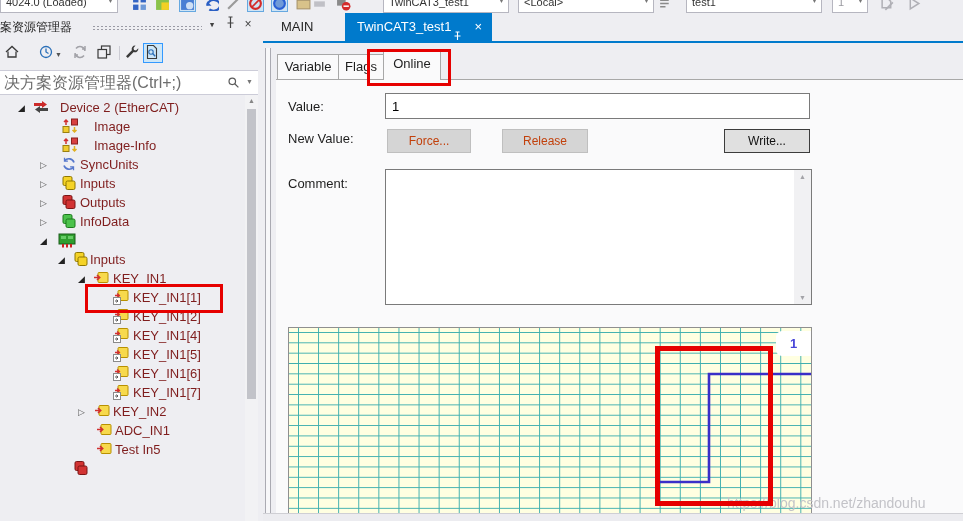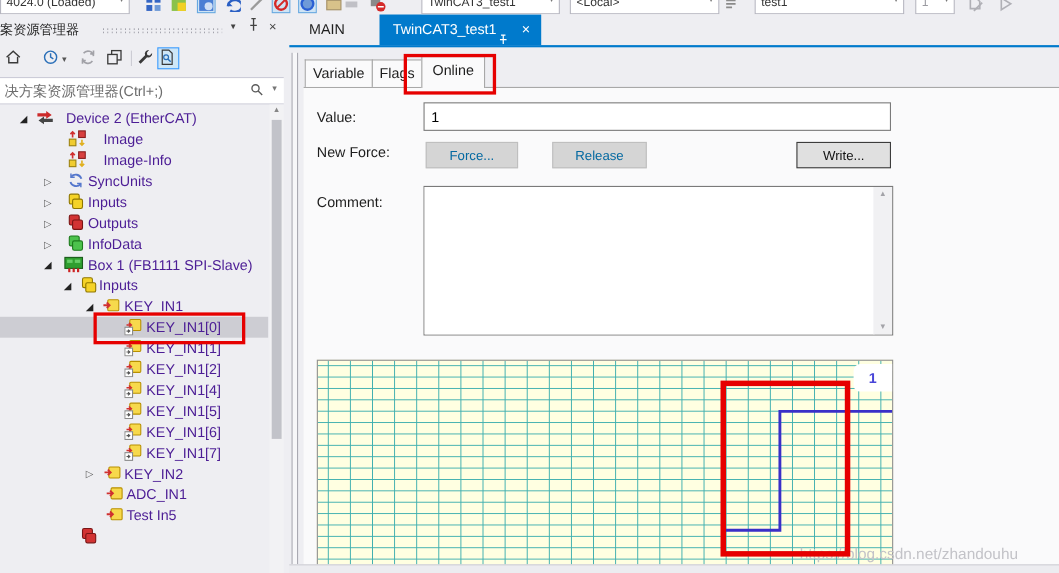--- a/index.html
+++ b/index.html
@@ -21,33 +21,33 @@
            background-image:radial-gradient(#9a9aa4 0.8px,transparent 0.9px);background-size:4px 3px;}
   .se-hbtn{position:absolute;top:3px;width:16px;height:18px;text-align:center;font-size:11px;color:#424242;line-height:18px;}
   #se-toolbar{position:absolute;left:0;top:27px;width:258px;height:28px;}
   .se-tool{position:absolute;top:4px;width:18px;height:18px;}
   .se-tool svg{width:16px;height:16px;}
   #se-tool-search{outline:1px solid #3399ff;background:#cde6f7;}
   .se-sep{position:absolute;top:6px;width:1px;height:14px;background:#ccccd4;}
   #se-search{position:absolute;left:0;top:57px;width:258px;height:23px;background:#fff;
              border-top:1px solid #ccccd8;border-bottom:1px solid #ccccd8;}
   #se-search input{position:absolute;left:2px;top:1px;width:215px;height:19px;border:none;outline:none;
-                   font-size:13px;font-family:"Liberation Sans",sans-serif;color:#333;background:transparent;}
+                   font-size:16px;font-family:"Liberation Sans",sans-serif;color:#333;background:transparent;}
   #se-search input::placeholder{color:#6d6d6d;opacity:1;}
   #se-search .mag{position:absolute;right:18px;top:4px;}
   #se-search .dd{position:absolute;right:5px;top:7px;font-size:7px;color:#777;}
   
   #tree{position:absolute;left:0;top:85px;width:244px;height:423px;overflow:hidden;}
   .trow{position:relative;width:100%;height:19px;}
   .trow.selected{background:#cdcdd3;}
   .texp{position:absolute;top:4px;width:12px;height:12px;font-size:9px;line-height:12px;color:#5a5a5a;}
   .texp.open{color:#222;}
   .ticon{position:absolute;top:1px;height:16px;}
   .ticon svg{height:16px;display:block;}
-  .tlabel{position:absolute;top:2px;font-size:13px;white-space:nowrap;color:#4c1d95;}
+  .tlabel{position:absolute;top:2px;font-size:13px;white-space:nowrap;color:#7f1d1d;}
   
   #tree-scroll{left:245px;top:95px;width:13px;height:426px;background:#f2f2f4;}
   #tree-scroll .arr{position:absolute;left:0;width:13px;text-align:center;font-size:7px;color:#868686;}
   #tree-scroll .thumb{position:absolute;left:2px;top:14px;width:9px;height:290px;background:#c2c3c9;}
   
   #doc-tabs{left:263px;top:13px;width:700px;height:28px;}
   .doc-tab{position:absolute;top:0;height:28px;font-size:13px;line-height:28px;}
   #doc-tab-main{left:8px;padding:0 10px;color:#1e1e1e;}
   #doc-tab-active{left:82px;width:147px;background:#007acc;color:#fff;padding-left:12px;box-sizing:border-box;}
   #doc-tab-active .pin{position:absolute;right:30px;top:10px;}
@@ -56,21 +56,21 @@
   #groove{left:265px;top:48px;width:4px;height:465px;border-left:1px solid #aaaab2;border-right:1px solid #aaaab2;background:#f7f7f9;}
   #page{left:276px;top:79px;width:687px;height:434px;background:#fafafb;border-top:1px solid #a8a8a8;}
   .subtab{position:absolute;top:54px;height:25px;background:#fafafb;border:1px solid #a8a8a8;border-bottom:none;
           font-size:13px;text-align:center;box-sizing:border-box;line-height:24px;z-index:2;}
   #subtab-online{top:51px;height:29px;z-index:3;}
   
   .flabel{position:absolute;font-size:13px;color:#1e1e1e;}
   #value-input{left:385px;top:93px;width:425px;height:26px;border:1px solid #7a7a7a;background:#fff;
                font-size:13px;font-family:"Liberation Sans",sans-serif;padding:0 6px;box-sizing:border-box;outline:none;}
   .btn{position:absolute;top:129px;height:24px;font-size:12px;font-family:"Liberation Sans",sans-serif;text-align:center;}
-  .btn.disabled{background:#d5d5d5;color:#0369a1;border:1px solid #bfbfbf;}
+  .btn.disabled{background:#d5d5d5;color:#c2410c;border:1px solid #bfbfbf;}
   .btn.default{background:#e0e0e0;color:#111;border:1px solid #3c3c3c;}
   #comment-box{left:385px;top:169px;width:425px;height:134px;border:1px solid #7a7a7a;background:#fff;}
   #comment-box textarea{position:absolute;left:0;top:0;width:405px;height:130px;border:none;outline:none;resize:none;
                         font-family:"Liberation Sans",sans-serif;font-size:13px;}
   #comment-sb{position:absolute;right:0;top:0;width:17px;height:100%;background:#f1f1f3;}
   #comment-sb .arr{position:absolute;left:0;width:17px;text-align:center;font-size:7px;color:#a3a3a8;}
   
   #chart{left:288px;top:327px;width:522px;height:187px;border:1px solid #8f8f8f;background:#ffffe1;
          background-image:linear-gradient(to right,#3fafaf 1px,transparent 1px),
                           linear-gradient(to bottom,#3fafaf 1px,transparent 1px);
@@ -299,52 +299,40 @@
         <span class="ticon" style="left: 58px;">
           <svg viewBox="0 0 18 16" width="18">
             <rect x="1" y="2" width="16" height="10" fill="#2f9e2f" stroke="#1a5c1a"></rect>
             <rect x="3" y="4" width="5" height="3" fill="#67cc67"></rect>
             <rect x="10" y="4" width="5" height="3" fill="#67cc67"></rect>
             <rect x="4" y="12" width="2" height="3.5" fill="#cc2222"></rect>
             <rect x="8" y="12" width="2" height="3.5" fill="#cc2222"></rect>
             <rect x="12" y="12" width="2" height="3.5" fill="#cc2222"></rect>
           </svg>
         </span>
-        <span class="tlabel" style="left: 80px;">Box 1 (FB1111 SPI-Slave)</span>
       </div>
       <div class="trow">
         <span class="texp open" style="left: 58px;">◢</span>
         <span class="ticon" style="left: 73px;">
           <svg viewBox="0 0 16 16" width="16">
             <rect x="2" y="1.5" width="9" height="9" rx="1.5" fill="#f5d327" stroke="#8f7700"></rect>
             <rect x="5" y="6" width="9" height="8.5" rx="1.5" fill="#f5d327" stroke="#8f7700"></rect>
           </svg>
         </span>
         <span class="tlabel" style="left: 90px;">Inputs</span>
       </div>
       <div class="trow">
         <span class="texp open" style="left: 78px;">◢</span>
         <span class="ticon" style="left: 93px;">
           <svg viewBox="0 0 16 16" width="16">
             <rect x="5" y="2.5" width="10" height="10" rx="1" fill="#f7d94c" stroke="#b89000"></rect>
             <path d="M1 7.5h5.5M4 5l2.7 2.5L4 10" stroke="#d03030" stroke-width="1.6" fill="none"></path>
           </svg>
         </span>
         <span class="tlabel" style="left: 113px;">KEY_IN1</span>
-      </div>
-      <div class="trow selected">
-        <span class="ticon" style="left: 113px;">
-          <svg viewBox="0 0 16 16" width="16">
-            <rect x="5" y="1.5" width="10" height="10" rx="1" fill="#f7d94c" stroke="#b89000"></rect>
-            <path d="M2 6.5h4M4.2 4.5 6.4 6.5 4.2 8.5" stroke="#d03030" stroke-width="1.4" fill="none"></path>
-            <rect x="0.5" y="8.5" width="7" height="7" fill="#fff" stroke="#8a8a8a"></rect>
-            <path d="M2 12h2.6M3.4 10.6 5 12l-1.6 1.4" stroke="#555" stroke-width="1" fill="none"></path>
-          </svg>
-        </span>
-        <span class="tlabel" style="left: 133px;">KEY_IN1[0]</span>
       </div>
       <div class="trow">
         <span class="ticon" style="left: 113px;">
           <svg viewBox="0 0 16 16" width="16">
             <rect x="5" y="1.5" width="10" height="10" rx="1" fill="#f7d94c" stroke="#b89000"></rect>
             <path d="M2 6.5h4M4.2 4.5 6.4 6.5 4.2 8.5" stroke="#d03030" stroke-width="1.4" fill="none"></path>
             <rect x="0.5" y="8.5" width="7" height="7" fill="#fff" stroke="#8a8a8a"></rect>
             <path d="M2 12h2.6M3.4 10.6 5 12l-1.6 1.4" stroke="#555" stroke-width="1" fill="none"></path>
           </svg>
         </span>
@@ -465,21 +453,21 @@
 <div class="abs" id="groove"></div>
 <div class="abs" id="page"></div>
 
 <div class="abs subtab" style="left:277px;width:62px;">Variable</div>
 <div class="abs subtab" style="left:338px;width:46px;">Flags</div>
 <div class="abs subtab" id="subtab-online" style="left:383px;width:58px;">Online</div>
 
 <span class="abs flabel" style="left:288px;top:99px;">Value:</span>
 <input class="abs" id="value-input" value="1" style="">
 
-<span class="abs flabel" style="left:288px;top:131px;">New Force:</span>
+<span class="abs flabel" style="left:288px;top:131px;">New Value:</span>
 <button class="abs btn disabled" style="left:387px;width:84px;">Force...</button>
 <button class="abs btn disabled" style="left:502px;width:86px;">Release</button>
 <button class="abs btn default" style="left:724px;width:86px;">Write...</button>
 
 <span class="abs flabel" style="left:288px;top:176px;">Comment:</span>
 <div class="abs" id="comment-box">
   <textarea style=""></textarea>
   <div id="comment-sb">
     <span class="arr" style="top:3px;">▲</span>
     <span class="arr" style="bottom:3px;">▼</span>

